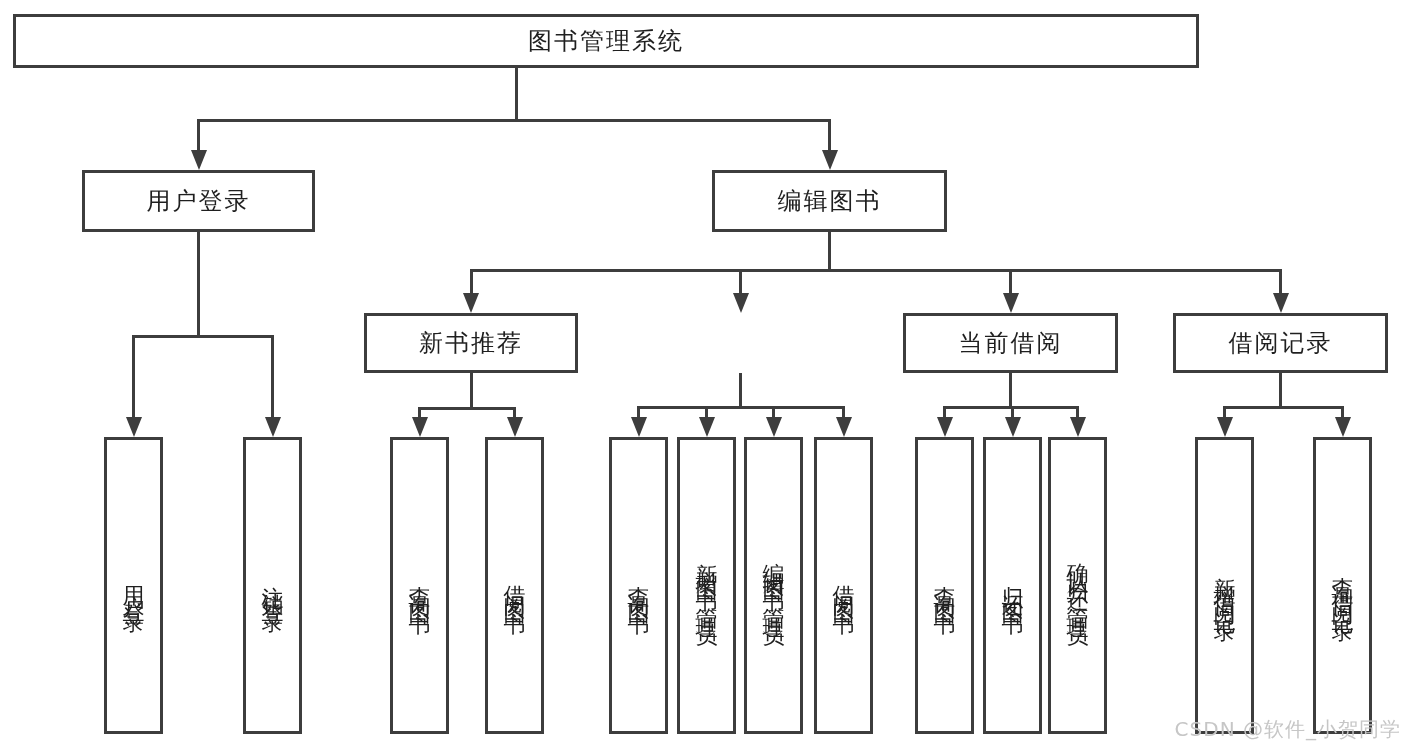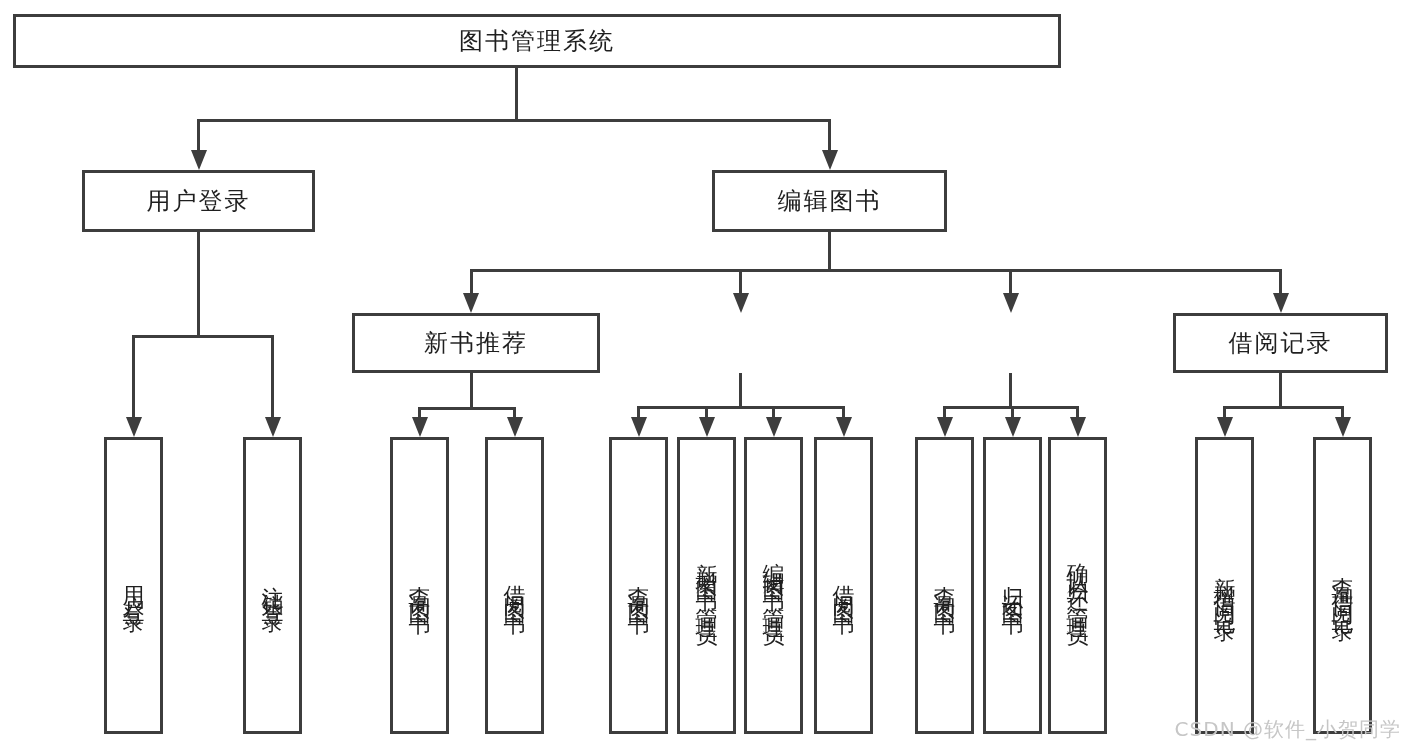--- a/index.html
+++ b/index.html
@@ -63,33 +63,36 @@
     color:var(--wm);
     z-index:3;
     white-space:nowrap;
   }
 </style>
 </head>
 <body>
 
 <div class="canvas">
 
-  <div class="node h" style="left:13px;top:14px;width:1048px;height:54px">
+  <div class="node h" style="left:13px;top:14px;width:1186px;height:54px">
     <span>图书管理系统</span>
   </div>
 
   <div class="node h" style="left:82px;top:170px;width:233px;height:62px">
     <span>用户登录</span>
   </div>
   <div class="node h" style="left:712px;top:170px;width:235px;height:62px">
     <span>编辑图书</span>
   </div>
 
-  <div class="node h" style="left:352px;top:313px;width:248px;height:60px">
+  <div class="node h" style="left:364px;top:313px;width:214px;height:60px">
     <span>新书推荐</span>
+  </div>
+  <div class="node h" style="left:903px;top:313px;width:215px;height:60px">
+    <span>当前借阅</span>
   </div>
   <div class="node h" style="left:1173px;top:313px;width:215px;height:60px">
     <span>借阅记录</span>
   </div>
 
   <div class="node v" style="left:104px;top:437px;width:59px;height:297px">
     <span class="vtext">用户登录</span>
   </div>
   <div class="node v" style="left:243px;top:437px;width:59px;height:297px">
     <span class="vtext">注销登录</span>

